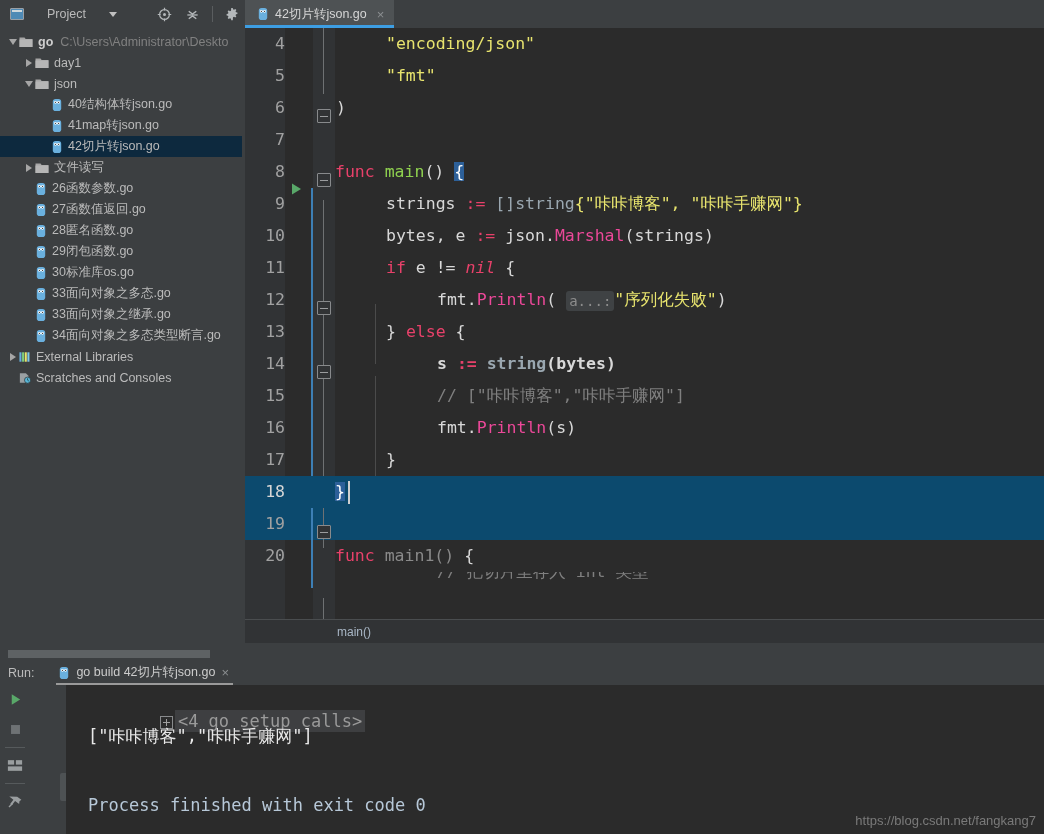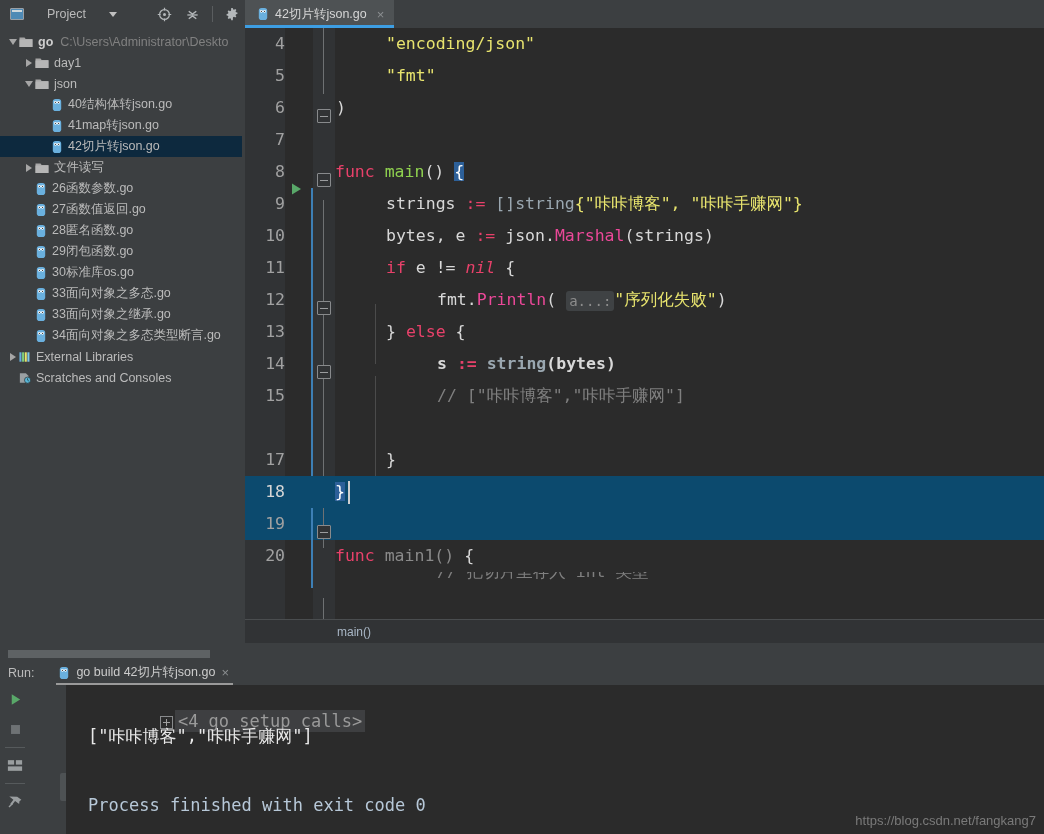--- a/index.html
+++ b/index.html
@@ -491,20 +491,24 @@
     <div class="editline" style="top:320px;">
       <span class="ln">14</span>
       <span class="code" style="left:192px;font-weight:bold;"><span class="id">s</span><span class="id"> </span><span class="kw">:=</span><span class="id"> </span><span class="typ">string</span><span class="id">(bytes)</span></span>
     </div>
 
     <div class="editline" style="top:352px;">
       <span class="ln">15</span>
       <span class="code cmt" style="left:192px;">// ["咔咔博客","咔咔手赚网"]</span>
     </div>
 
+    <div class="editline" style="top:384px;">
+      <span class="ln">16</span>
+      <span class="code" style="left:192px;"><span class="id">fmt.</span><span class="pkgfn">Println</span><span class="id">(s)</span></span>
+    </div>
 
     <div class="editline" style="top:416px;">
       <span class="ln">17</span>
       <span class="code id" style="left:141px;">}</span>
     </div>
 
     <div class="editline cur" style="top:448px;">
       <span class="ln cur">18</span>
       <span class="code" style="left:90px;"><span class="selbrace">}</span></span>
       <span class="cursor-caret" style="left:103px; top:5px; height:23px;"></span>

